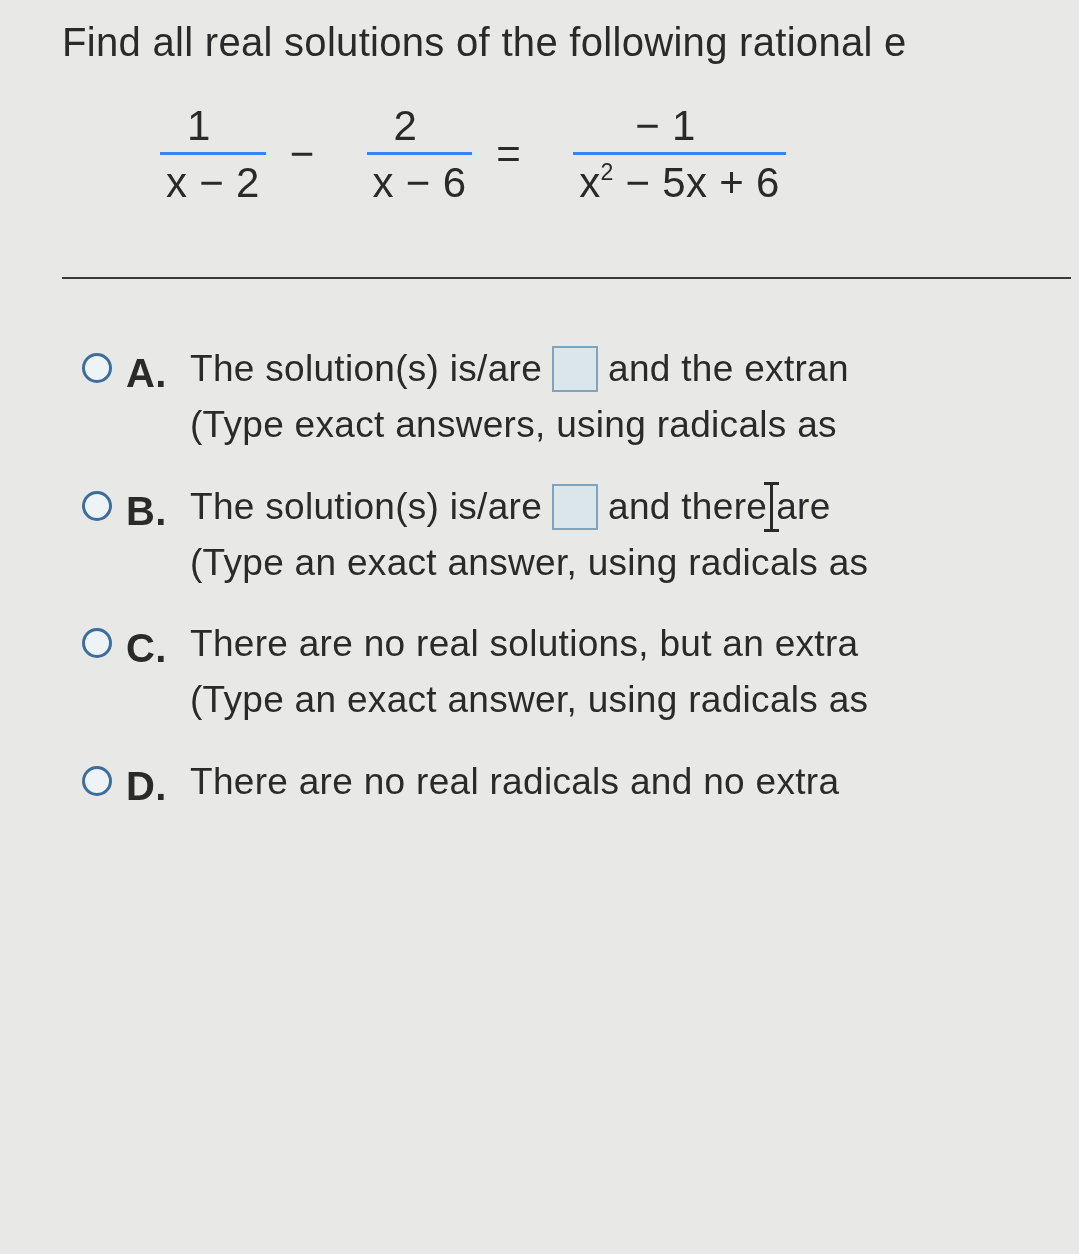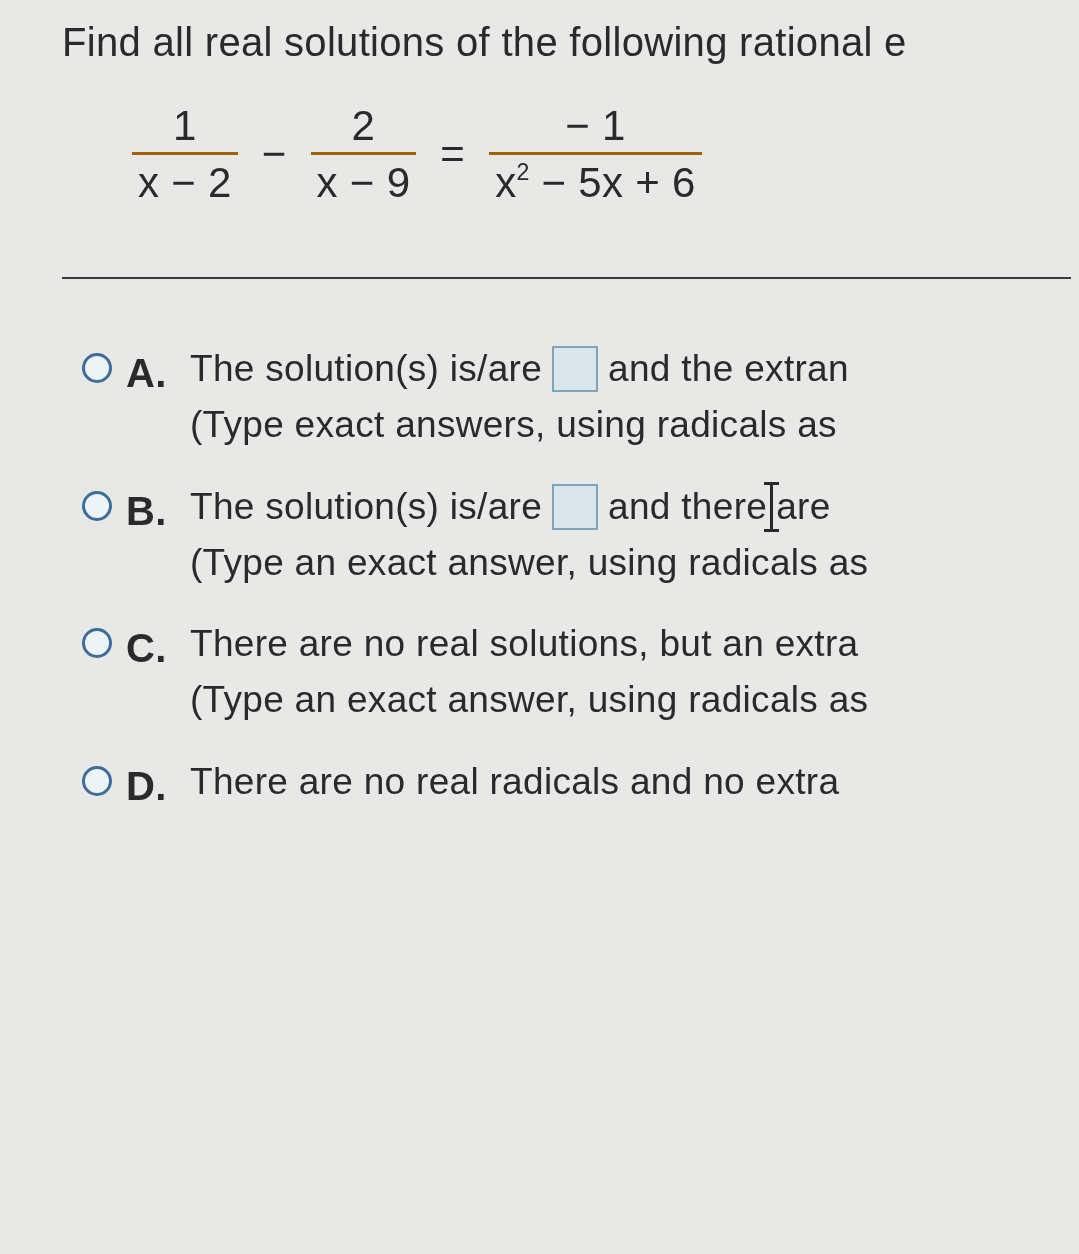--- a/index.html
+++ b/index.html
@@ -34,23 +34,24 @@
     .frac {
       display: inline-flex;
       flex-direction: column;
       align-items: center;
       line-height: 1.05;
     }
     .frac .num {
       padding: 0 6px 4px 6px;
     }
     .frac .den {
-      border-top: 3px solid #a16207;
+      border-top: 3px solid #3b82f6;
       padding: 6px 6px 0 6px;
       white-space: nowrap;
+      margin-left: 28px;
     }
     .op {
       font-size: 42px;
       padding: 0 2px;
     }
     .sup {
       font-size: 0.55em;
       vertical-align: super;
       position: relative;
       top: -2px;
@@ -143,21 +144,21 @@
   <div class="question-prompt">Find all real solutions of the following rational e</div>
 
   <div class="equation">
     <span class="frac">
       <span class="num">1</span>
       <span class="den">x − 2</span>
     </span>
     <span class="op">−</span>
     <span class="frac">
       <span class="num">2</span>
-      <span class="den">x − 9</span>
+      <span class="den">x − 6</span>
     </span>
     <span class="op">=</span>
     <span class="frac">
       <span class="num">− 1</span>
       <span class="den">
         <span>x</span><span class="sup">2</span><span> − 5x + 6</span>
       </span>
     </span>
   </div>
 

